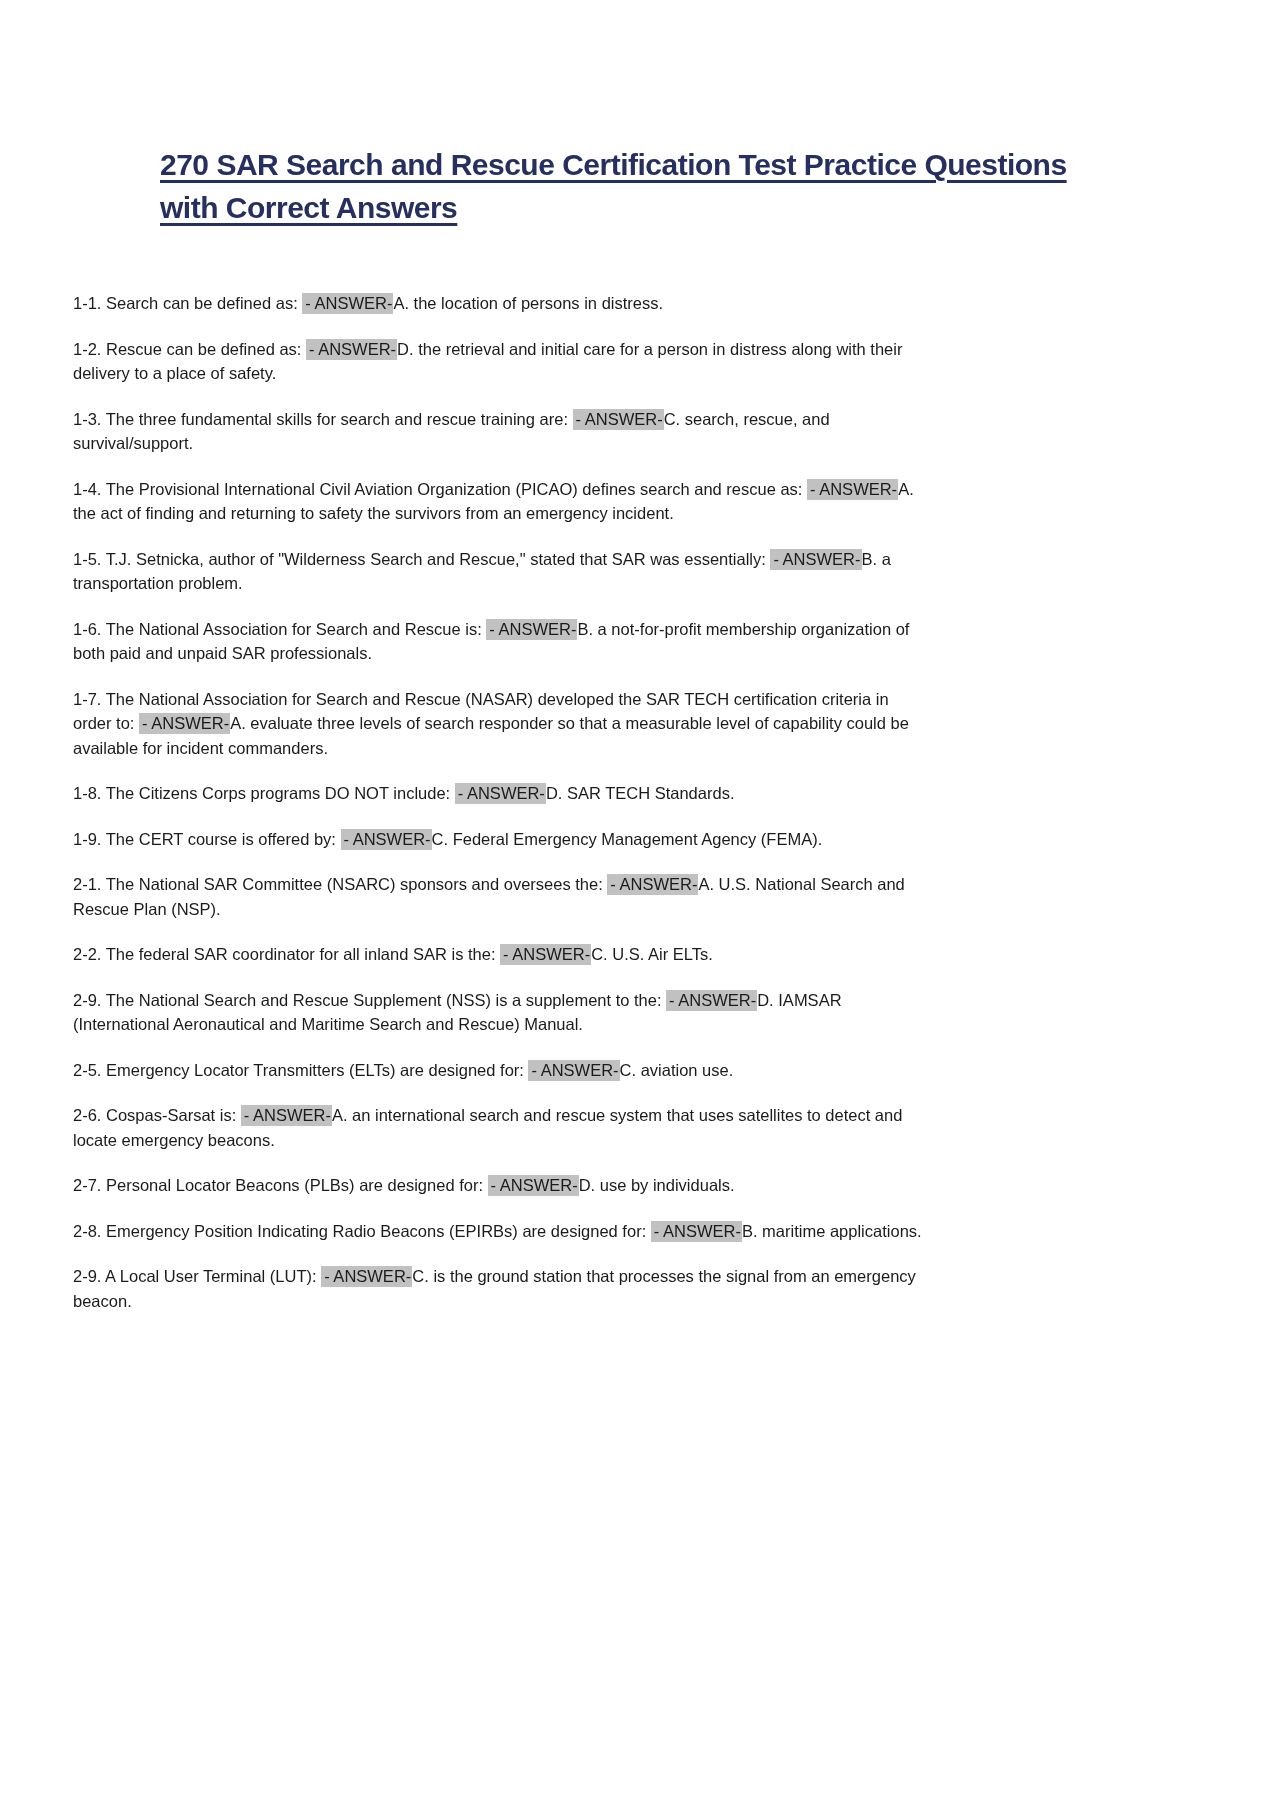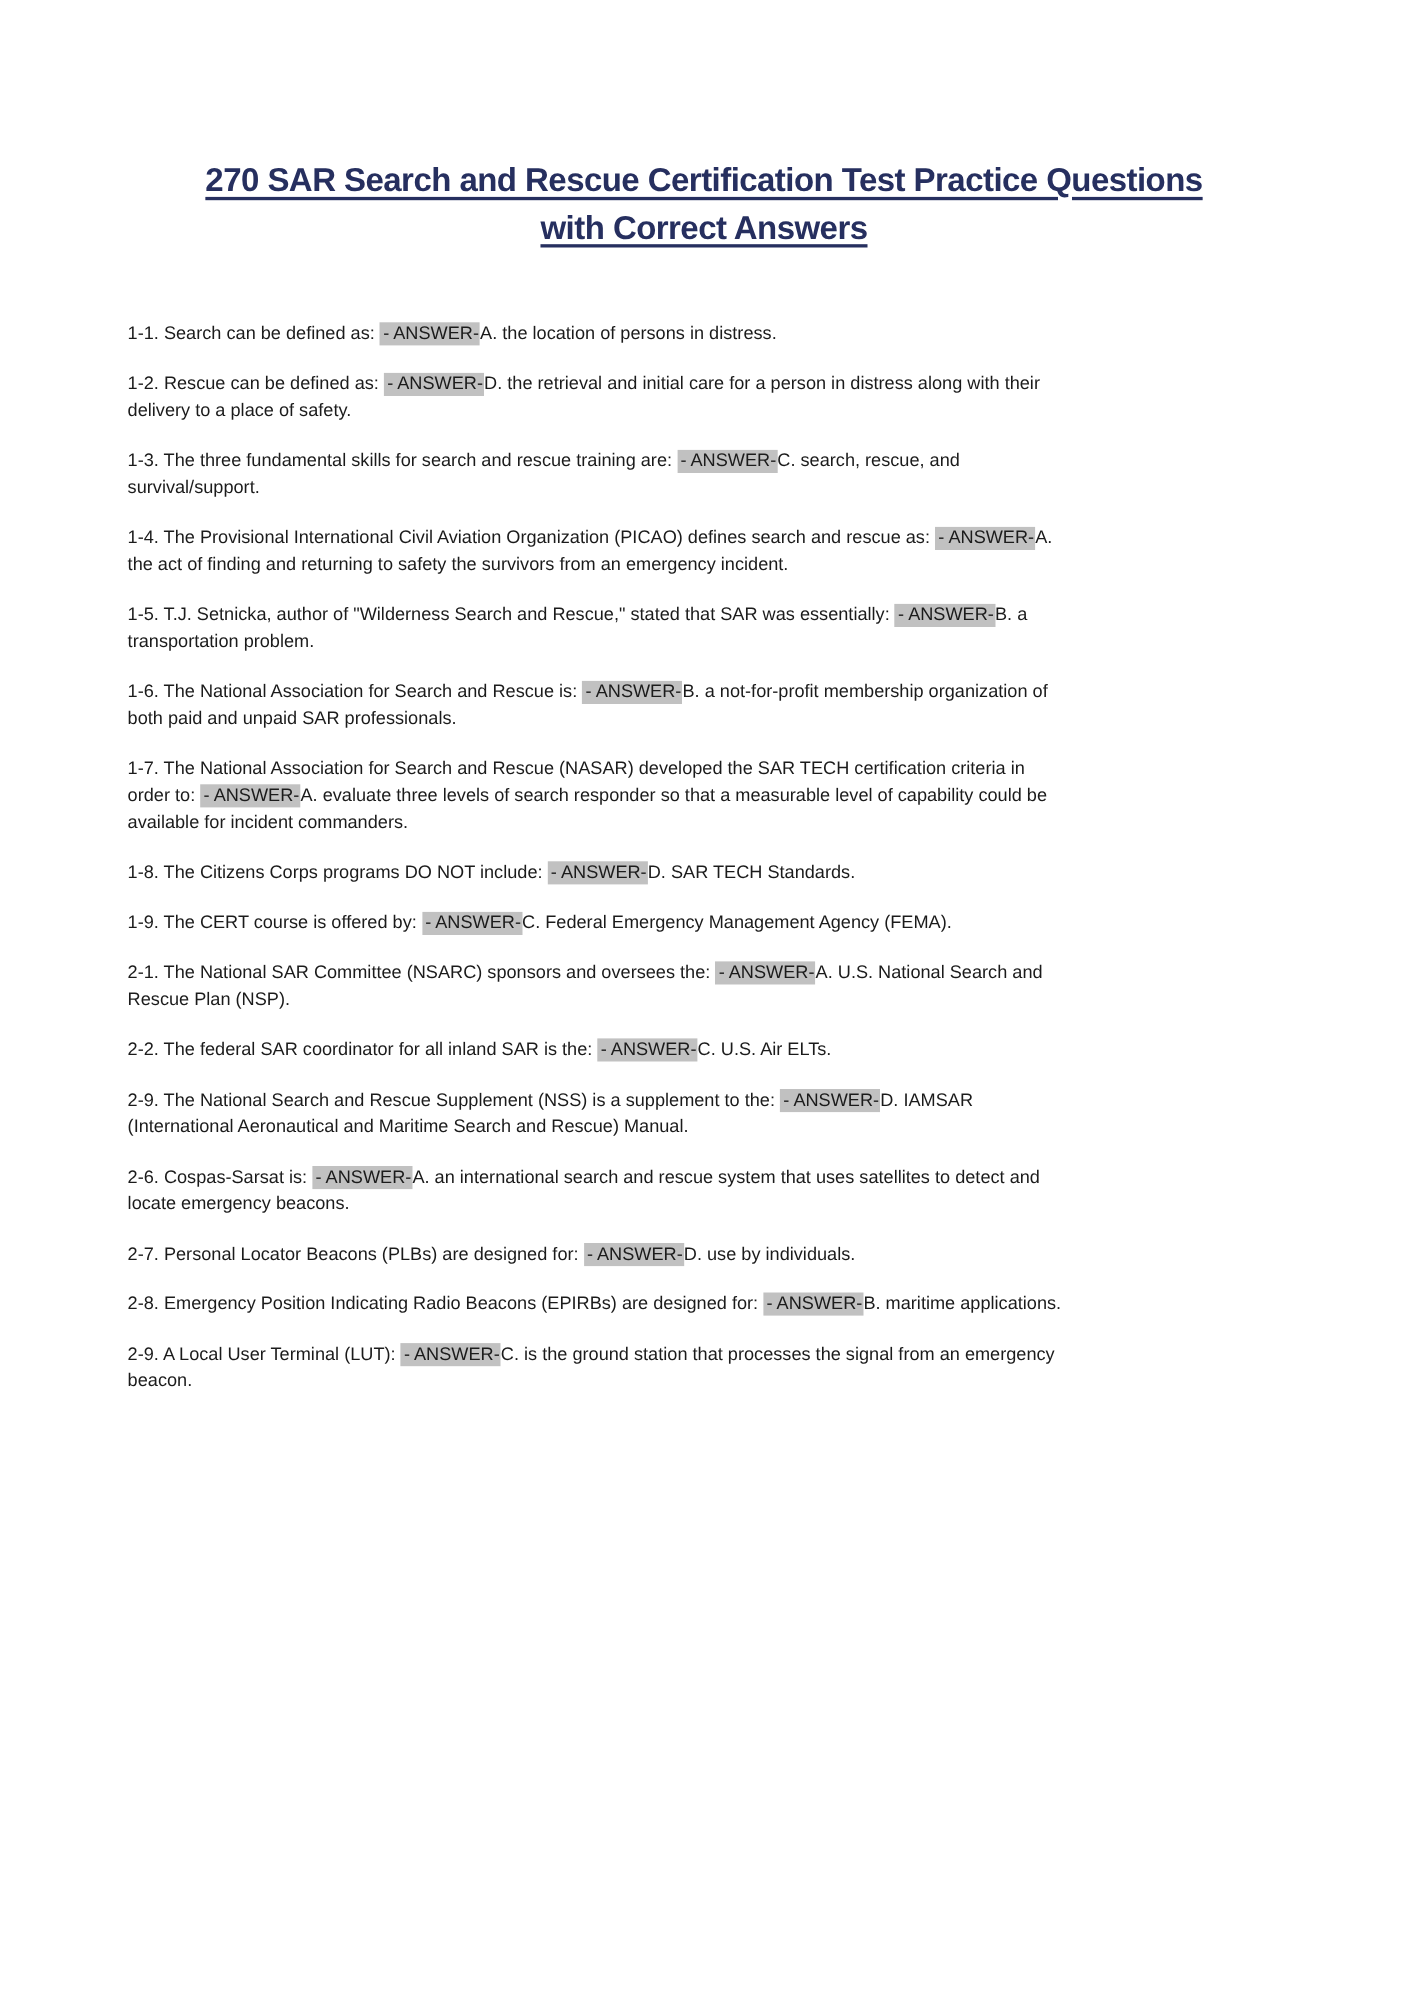--- a/index.html
+++ b/index.html
@@ -21,32 +21,31 @@
   }
   .page {
     width: 1280px;
     height: 1811px;
     padding-top: 143px;
     background: #ffffff;
   }
   h1.doc-title {
     max-width: 960px;
     margin: 0 auto;
-    text-align: center;
     color: var(--accent);
     font-size: 30px;
     line-height: 43px;
     font-weight: bold;
     letter-spacing: -0.5px;
     text-decoration: underline;
     text-decoration-thickness: 3px;
     text-underline-offset: 5px;
   }
   .content {
-    margin-left: 116px;
+    margin-left: 73px;
     width: 853px;
     margin-top: 62px;
     font-size: 16.5px;
     line-height: 24.5px;
   }
   .content p {
     margin: 0 0 21px 0;
   }
   mark.answer-mark {
     background: var(--highlight);
@@ -81,20 +80,21 @@
 
     <p><span>1-9. The CERT course is offered by: </span><mark class="answer-mark">- ANSWER-</mark><span>C. Federal Emergency Management Agency (FEMA).</span></p>
 
     <p><span>2-1. The National SAR Committee (NSARC) sponsors and oversees the: </span><mark class="answer-mark">- ANSWER-</mark><span>A. U.S. National Search and Rescue Plan (NSP).</span></p>
 
     <p><span>2-2. The federal SAR coordinator for all inland SAR is the: </span><mark class="answer-mark">- ANSWER-</mark><span>C. U.S. Air ELTs.</span></p>
 
 
     <p><span>2-9. The National Search and Rescue Supplement (NSS) is a supplement to the: </span><mark class="answer-mark">- ANSWER-</mark><span>D. IAMSAR (International Aeronautical and Maritime Search and Rescue) Manual.</span></p>
 
+    <p><span>2-5. Emergency Locator Transmitters (ELTs) are designed for: </span><mark class="answer-mark">- ANSWER-</mark><span>C. aviation use.</span></p>
 
     <p><span>2-6. Cospas-Sarsat is: </span><mark class="answer-mark">- ANSWER-</mark><span>A. an international search and rescue system that uses satellites to detect and locate emergency beacons.</span></p>
 
     <p><span>2-7. Personal Locator Beacons (PLBs) are designed for: </span><mark class="answer-mark">- ANSWER-</mark><span>D. use by individuals.</span></p>
 
     <p><span>2-8. Emergency Position Indicating Radio Beacons (EPIRBs) are designed for: </span><mark class="answer-mark">- ANSWER-</mark><span>B. maritime applications.</span></p>
 
     <p><span>2-9. A Local User Terminal (LUT): </span><mark class="answer-mark">- ANSWER-</mark><span>C. is the ground station that processes the signal from an emergency beacon.</span></p>
 
   </div>

